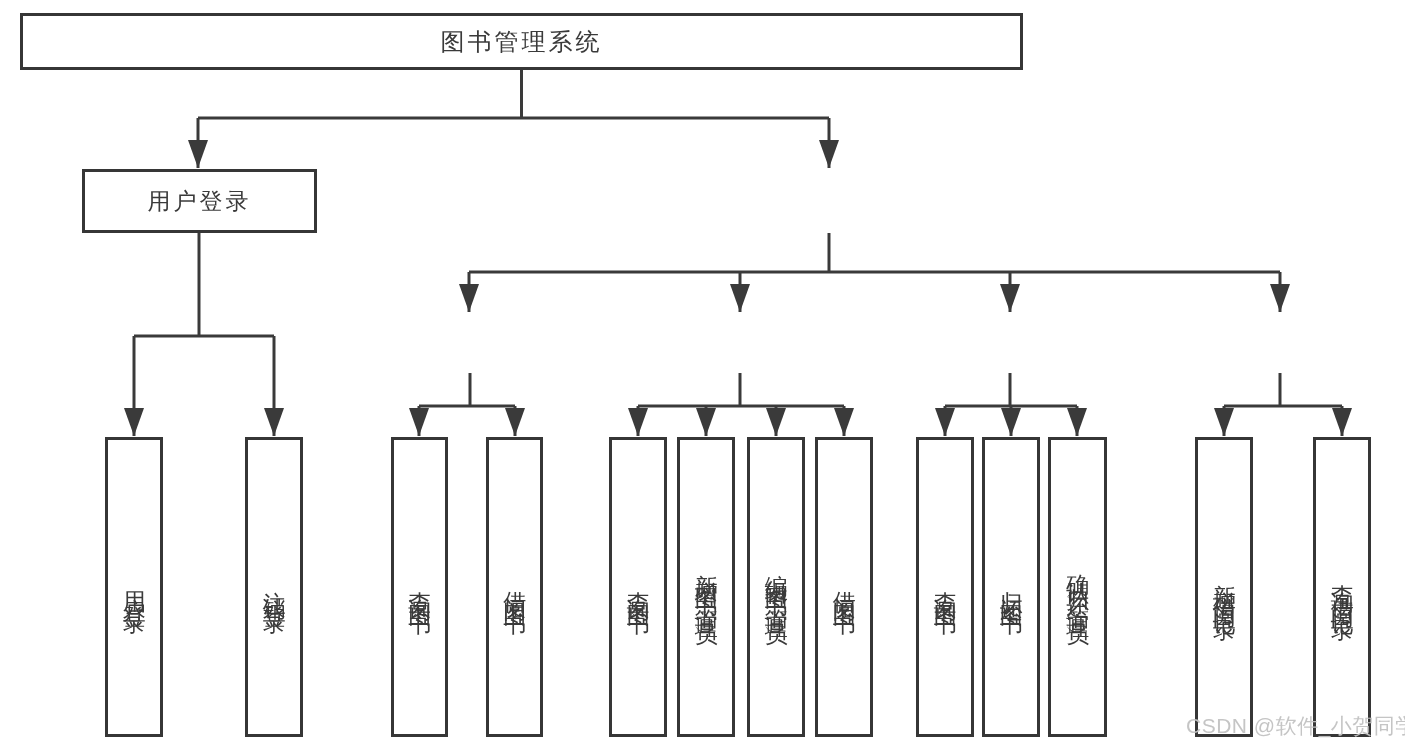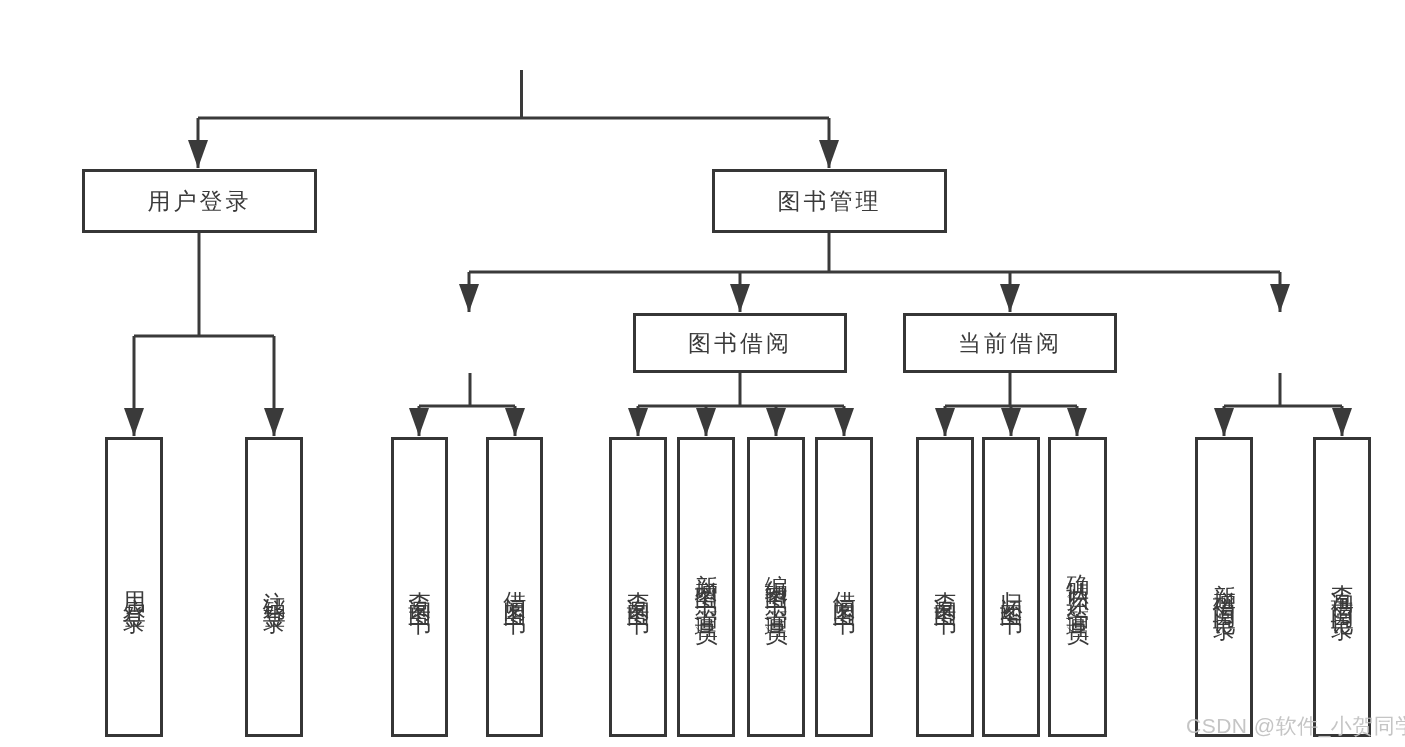--- a/index.html
+++ b/index.html
@@ -104,34 +104,28 @@
       <path d="M1011,406 V436" marker-end="url(#ah)"></path>
       <path d="M1077,406 V436" marker-end="url(#ah)"></path>
 
       <path d="M1280,373 V406"></path>
       <path d="M1224,406 H1342"></path>
       <path d="M1224,406 V436" marker-end="url(#ah)"></path>
       <path d="M1342,406 V436" marker-end="url(#ah)"></path>
     </g>
   </svg>
 
+  <div class="node root" style="left:20px; top:13px; width:1003px; height:57px;">
+    <span class="hlabel">图书管理系统</span>
+  </div>
 
   <div class="node" style="left:82px; top:169px; width:235px; height:64px;">
     <span class="hlabel">用户登录</span>
   </div>
-  <div class="node" style="left:712px; top:169px; width:235px; height:64px;">
-    <span class="hlabel">图书管理</span>
-  </div>
 
-  <div class="node" style="left:633px; top:313px; width:214px; height:60px;">
-    <span class="hlabel">图书借阅</span>
-  </div>
-  <div class="node" style="left:903px; top:313px; width:214px; height:60px;">
-    <span class="hlabel">当前借阅</span>
-  </div>
 
   <div class="node leaf" style="left:105px; top:437px; width:58px; height:300px;">
     <span class="vlabel">用户登录</span>
   </div>
   <div class="node leaf" style="left:245px; top:437px; width:58px; height:300px;">
     <span class="vlabel">注销登录</span>
   </div>
 
   <div class="node leaf" style="left:391px; top:437px; width:57px; height:300px;">
     <span class="vlabel">查询图书</span>

